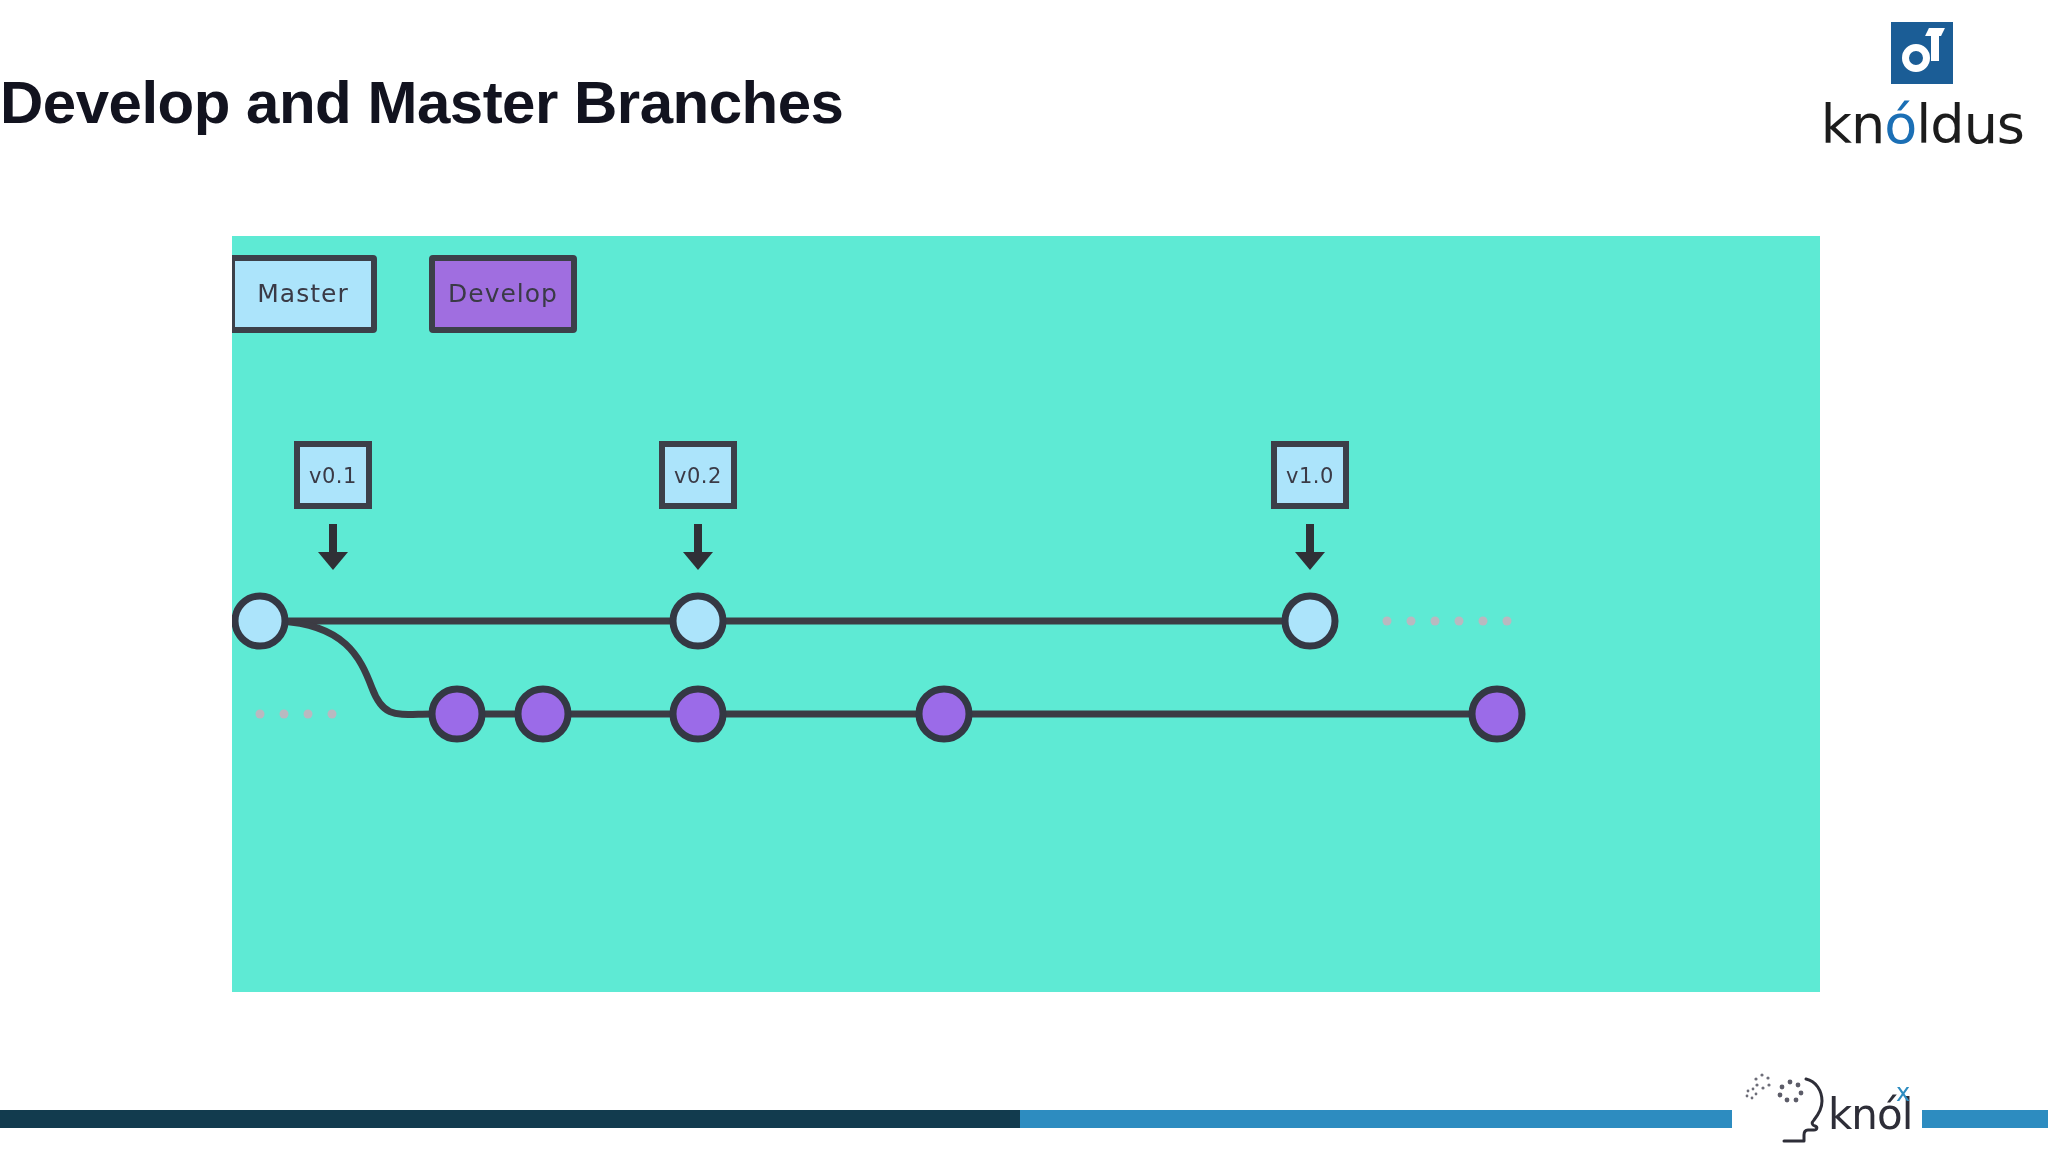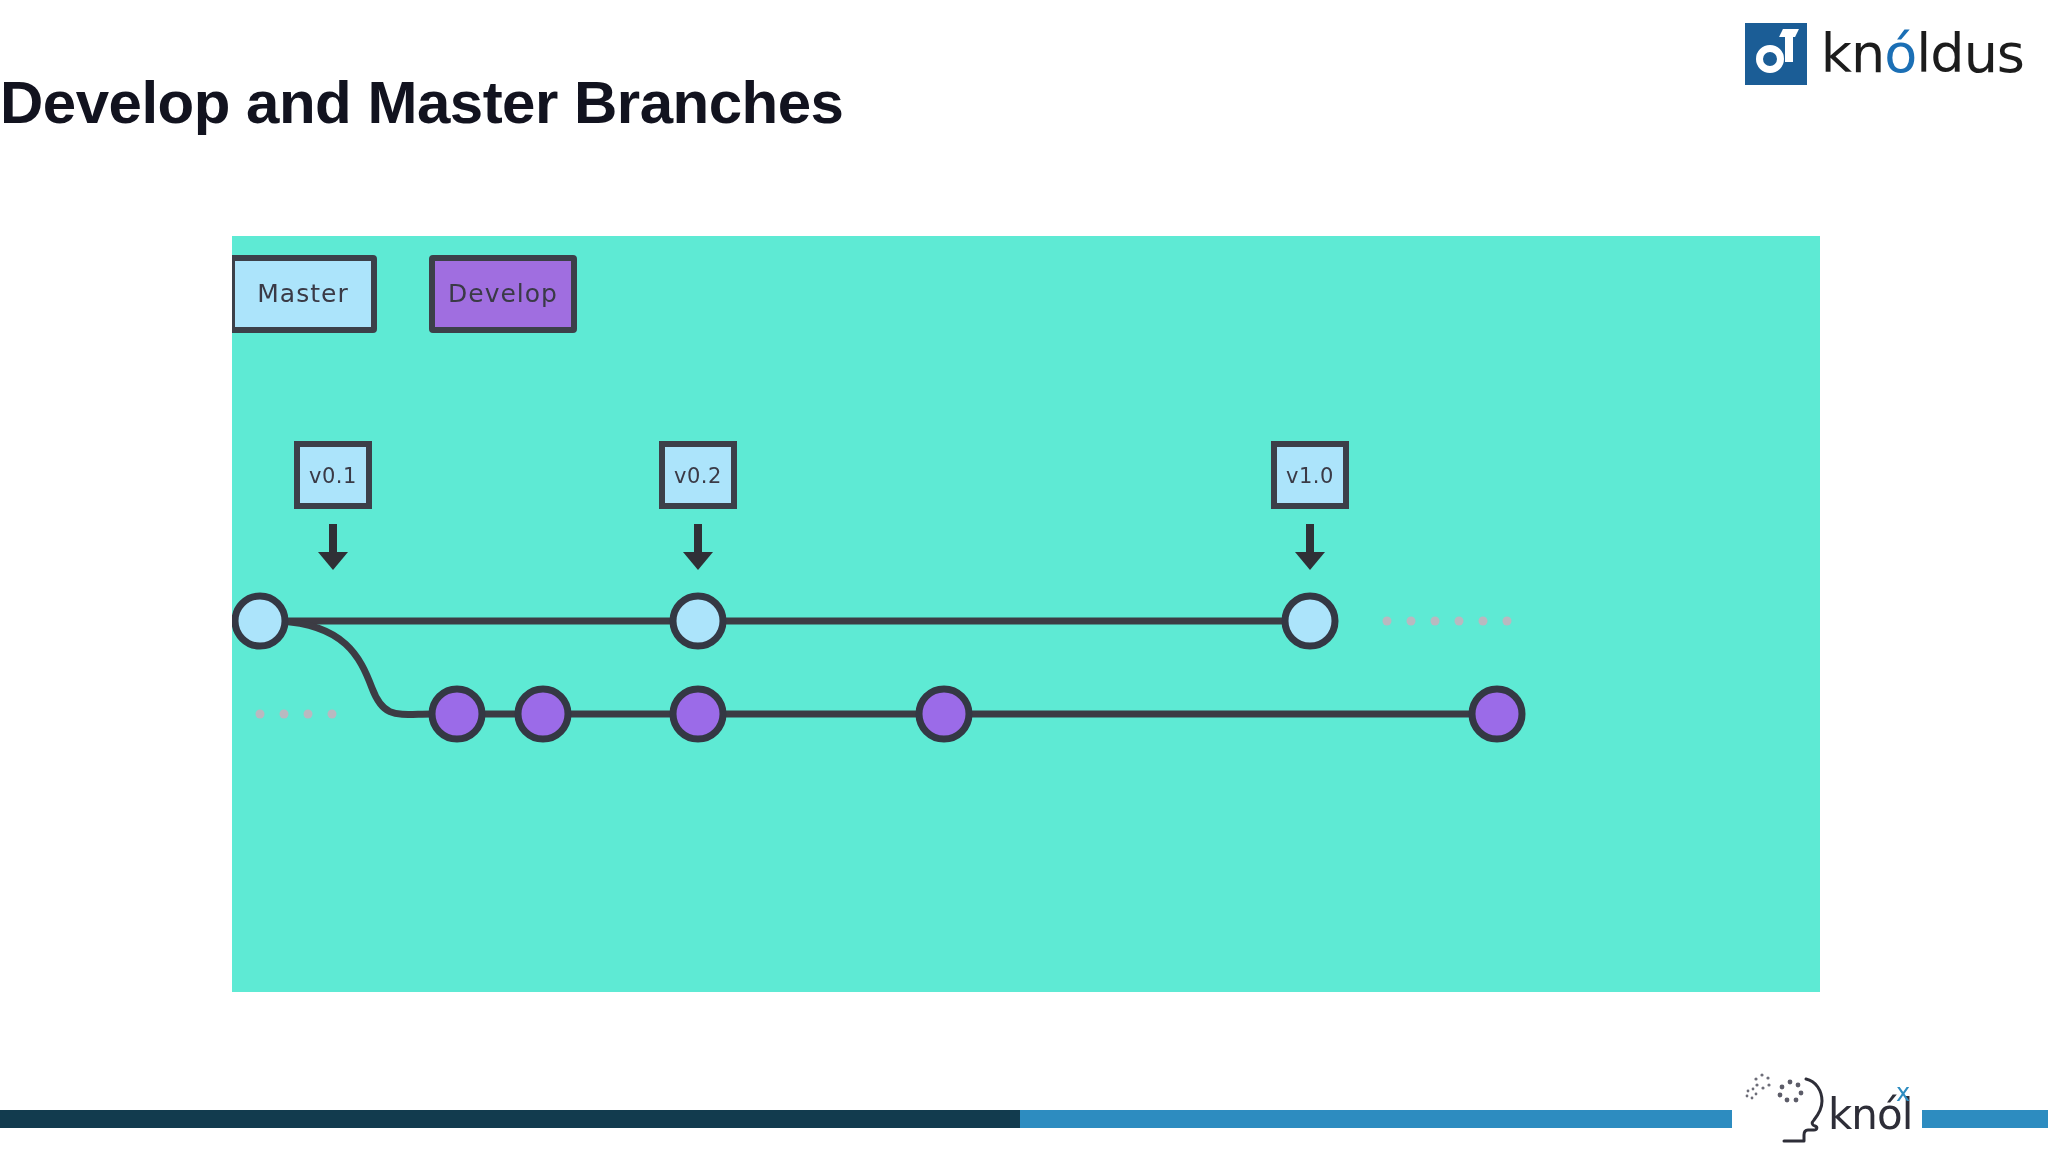--- a/index.html
+++ b/index.html
@@ -31,20 +31,21 @@
 
   
   #brand-logo {
     position: absolute;
     right: 24px;
     top: 22px;
     height: 64px;
     display: flex;
     align-items: center;
     gap: 14px;
+    flex-direction: column;
   }
   #brand-logo .mark {
     width: 62px;
     height: 62px;
     background: #1b5d96;
     position: relative;
     flex: none;
   }
   #brand-logo .mark .ring {
     position: absolute;

